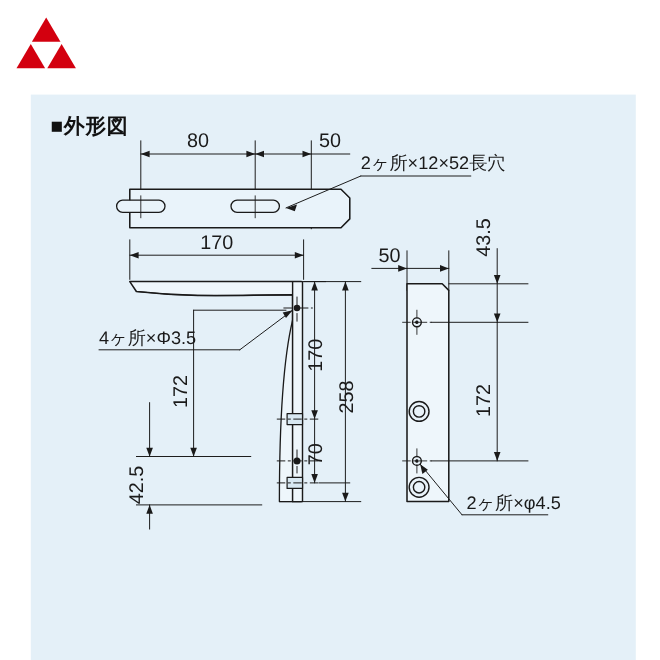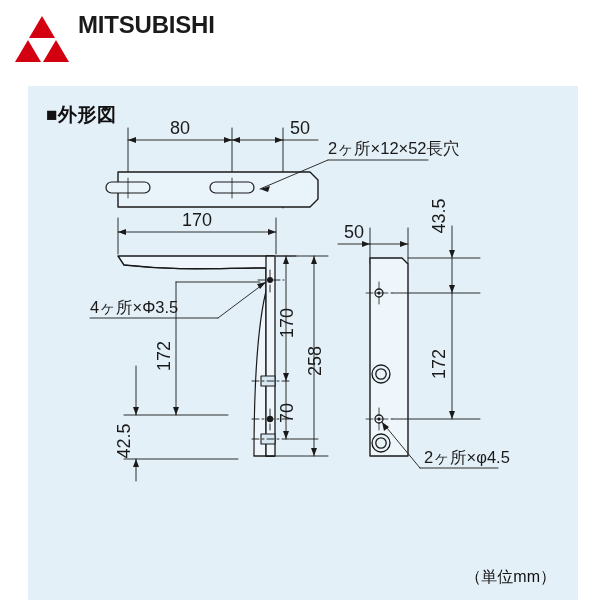--- a/index.html
+++ b/index.html
@@ -94,21 +94,20 @@
 
 <div id="root">
 
   <div class="logo-block">
     <svg class="logo-mark" viewBox="0 0 56 50">
       <polygon points="28,2 41,24 15,24" fill="#d3000f"></polygon>
       <polygon points="14,26 27,48 1,48" fill="#d3000f"></polygon>
       <polygon points="42,26 55,48 29,48" fill="#d3000f"></polygon>
     </svg>
     <div class="logo-text">
-      <span class="l1">MITSUBISHI</span>
     </div>
   </div>
 
   <div class="panel">
 
     <div class="sect-title">■外形図</div>
 
     <svg class="draw" viewBox="0 0 550 426">
       <g stroke="#1a1a1a" fill="none" stroke-width="1.1" stroke-linecap="round" stroke-linejoin="round">
 
@@ -297,15 +296,14 @@
       <text x="0" y="0" font-size="18" text-anchor="middle" transform="translate(265,237) rotate(-90)">170</text>
       <text x="0" y="0" font-size="18" text-anchor="middle" transform="translate(265,327) rotate(-90)">70</text>
       <text x="0" y="0" font-size="18" text-anchor="middle" transform="translate(293,275) rotate(-90)">258</text>
 
       <text x="326" y="152" font-size="18" text-anchor="middle">50</text>
       <text x="0" y="0" font-size="18" text-anchor="middle" transform="translate(417,130) rotate(-90)">43.5</text>
       <text x="0" y="0" font-size="18" text-anchor="middle" transform="translate(417,278) rotate(-90)">172</text>
       <text x="396" y="377" font-size="16.5">2ヶ所×φ4.5</text>
     </svg>
 
-    <div class="unit-note">（単位mm）</div>
   </div>
 </div>
 
 </body></html>

